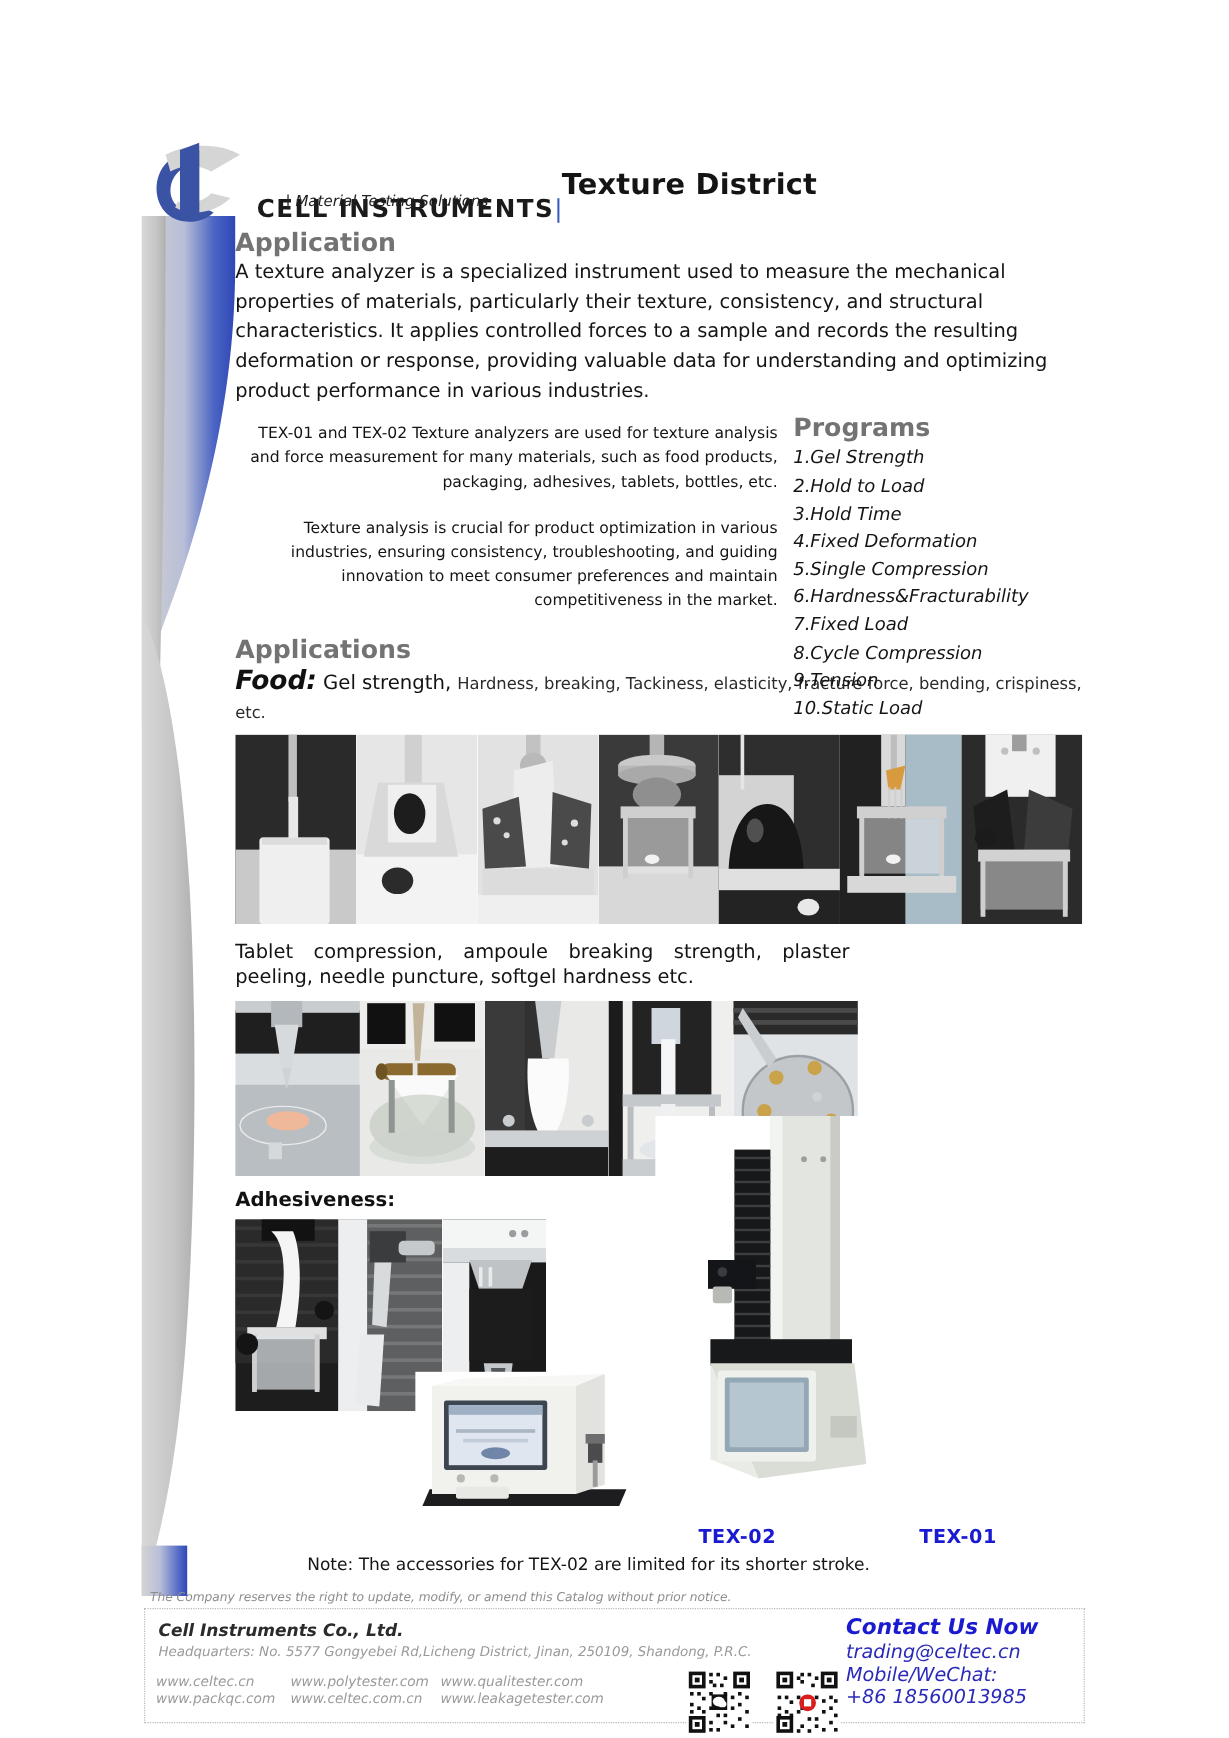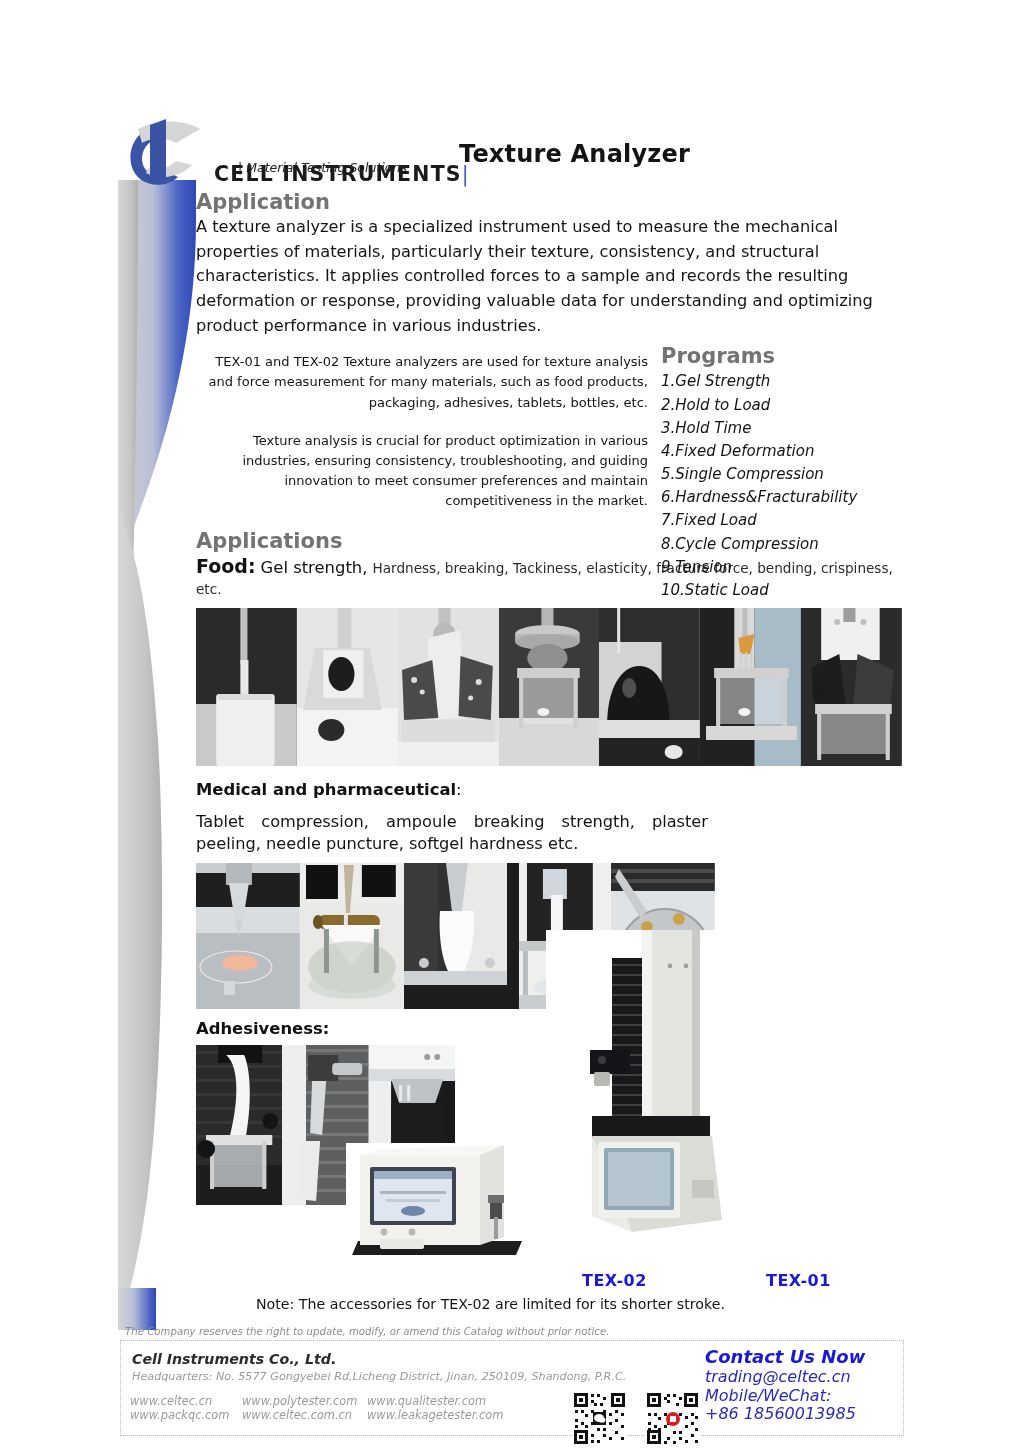--- a/index.html
+++ b/index.html
@@ -63,21 +63,21 @@
   }
   .programs ul { list-style:none; margin:2px 0 0 0; padding:0; }
   .programs li {
     font-family:"DejaVu Sans", sans-serif;
     font-size:15px; color:#141414; line-height:1.545; white-space:nowrap;font-style:italic;
   }
 
   
   .applications-head { margin-top:28px; }
   .food-line { margin-top:1px; line-height:1.3; }
-  .food-line .lbl { font-weight:bold; font-size:19px; color:#111; }
+  .food-line .lbl { font-weight:bold; font-size:22px; color:#111;font-style:italic; }
   .food-line .mid { font-size:16.4px; color:#111; }
   .food-line .small { font-size:13.6px; color:#2b2b2b; }
 
   
   .strip { display:flex; overflow:hidden; }
   .strip .cell { position:relative; overflow:hidden; }
 
   .food-strip { margin-top:8px; width:706px; height:158px; }
   .food-strip .cell { flex:1 1 0; height:158px; }
 
@@ -188,21 +188,21 @@
         <path d="M12 14 C34 2, 62 6, 74 14 L50 28 C40 22, 26 22, 16 28 Z" fill="#d5d5d5"></path>
         <path d="M20 58 C34 66, 54 62, 66 50 L50 46 C42 54, 30 56, 22 53 Z" fill="#d5d5d5"></path>
         <rect x="24" y="10" width="16" height="58" rx="1" fill="#3a53a4"></rect>
         <path d="M24 10 L40 4 L40 62 L24 68 Z" fill="#3a53a4"></path>
       </svg>
     </div>
     <div class="brand-name"><span>CELL INSTRUMENTS</span><span class="bar">|</span></div>
     <div class="brand-tag">| Material Testing Solutions</div>
   </div>
 
-  <div class="doc-title">Texture Analyzer</div>
+  <div class="doc-title">Texture District</div>
 
   <div class="content">
 
     <h2 class="sec">Application</h2>
     <div class="body-txt app-para">A texture analyzer is a specialized instrument used to measure the mechanical properties of materials, particularly their texture, consistency, and structural characteristics. It applies controlled forces to a sample and records the resulting deformation or response, providing valuable data for understanding and optimizing product performance in various industries.</div>
 
     <div class="two-col">
       <div class="col-left">
         <p>TEX-01 and TEX-02 Texture analyzers are used for texture analysis and force measurement for many materials, such as food products, packaging, adhesives, tablets, bottles, etc.</p>
         <p>Texture analysis is crucial for product optimization in various industries, ensuring consistency, troubleshooting, and guiding innovation to meet consumer preferences and maintain competitiveness in the market.</p>
@@ -326,21 +326,20 @@
           <path d="M56 46 L92 62 L88 102 L52 96 Z" fill="#3c3c3c"></path>
           <rect x="14" y="96" width="76" height="10" fill="#d2d2d2"></rect>
           <rect x="16" y="106" width="72" height="40" fill="#e6e6e6" opacity=".5"></rect>
           <rect x="16" y="104" width="4" height="48" fill="#cfcfcf"></rect>
           <rect x="84" y="104" width="4" height="48" fill="#cfcfcf"></rect>
           <ellipse cx="20" cy="86" rx="9" ry="7" fill="#1b1b1b"></ellipse>
         </svg>
       </div>
     </div>
 
-    <div class="med-head"><span>Medical and pharmaceutical</span><span class="colon">:</span></div>
     <div class="med-body">Tablet compression, ampoule breaking strength, plaster peeling, needle puncture, softgel hardness etc.</div>
 
     <div class="strip med-strip">
       <div class="cell">
         <svg width="100%" height="100%" viewBox="0 0 104 146" preserveAspectRatio="none">
           <rect width="104" height="146" fill="#d9dde0"></rect>
           <rect x="0" y="8" width="104" height="36" fill="#1f1f1f"></rect>
           <rect x="0" y="0" width="104" height="10" fill="#c9cdd0"></rect>
           <rect x="0" y="70" width="104" height="76" fill="#b9bec2"></rect>
           <rect x="30" y="0" width="26" height="22" fill="#b3b8bc"></rect>

